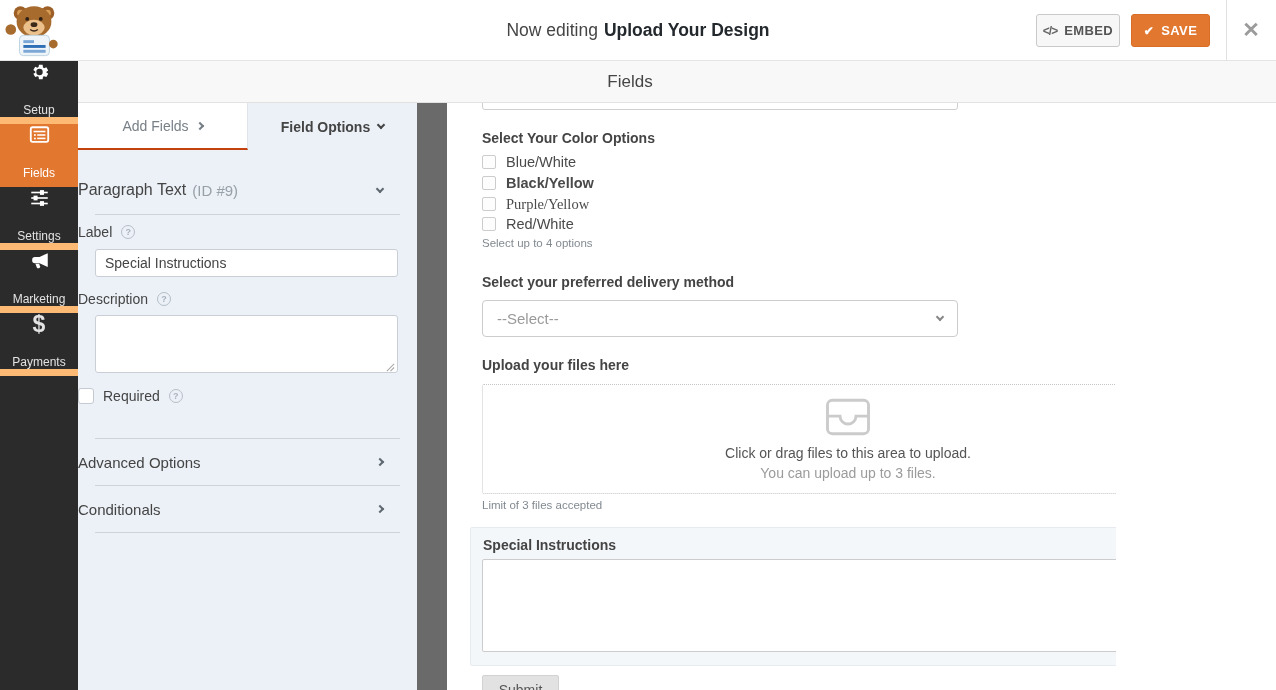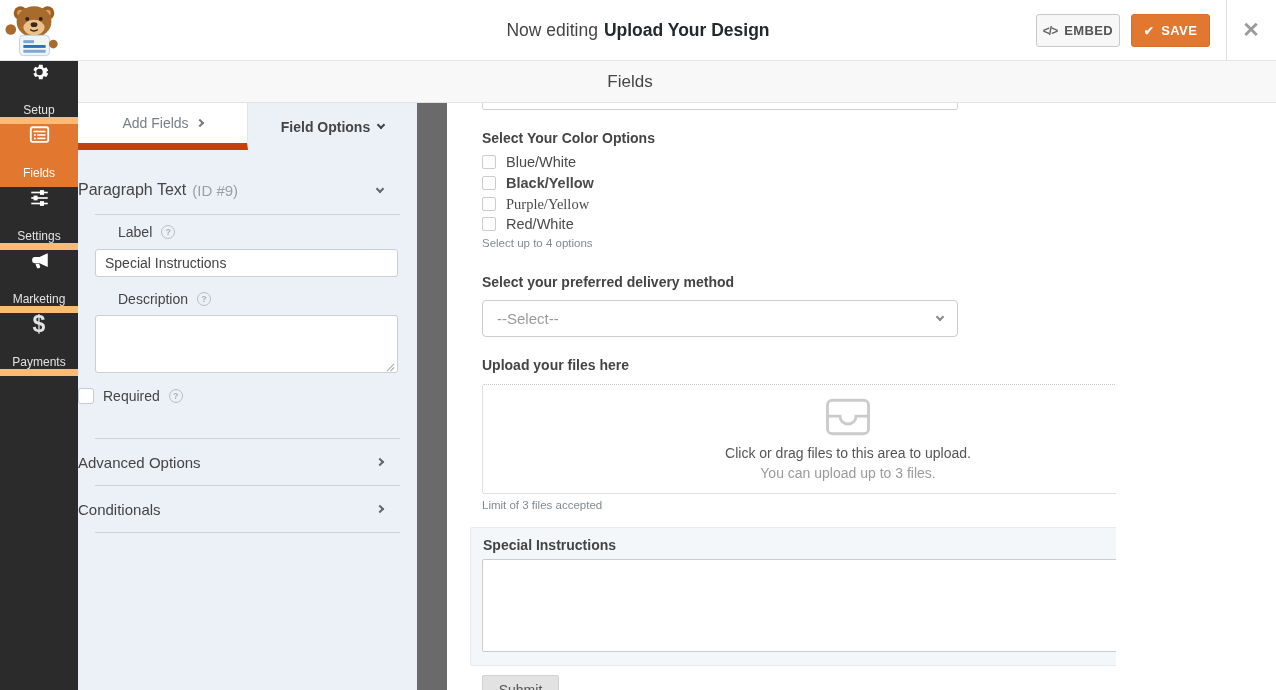--- a/index.html
+++ b/index.html
@@ -42,37 +42,37 @@
                 background:#f8f8f8; border-bottom:1px solid #e2e2e2; z-index:10; }
   .fields-bar-title { position:absolute; left:552px; top:0; height:42px; transform:translateX(-50%);
                       display:flex; align-items:center; font-size:17px; color:#454545; }
 
   
   .options-panel { position:absolute; left:78px; top:103px; width:339px; height:587px;
                    background:#ecf1f7; z-index:10; }
   .tabs { position:absolute; left:0; top:0; width:339px; height:47px; display:flex; }
   .tab { flex:1; display:flex; align-items:center; justify-content:center; gap:8px;
          font-size:14px; cursor:pointer; }
-  .tab-addfields { background:#fff; color:#777f87; border-bottom:7px solid #c2410c;
+  .tab-addfields { background:#fff; color:#777f87; border-bottom:2px solid #c2410c;
                    border-right:1px solid #dfe4ea; }
   .tab-fieldoptions { color:#444; font-weight:bold; }
 
   .chev { display:inline-block; width:6px; height:6px; border-right:2px solid currentColor;
           border-bottom:2px solid currentColor; }
   .chev.right { transform:rotate(-45deg); }
   .chev.down  { transform:rotate(45deg); margin-top:-3px; }
 
   .panel-row { position:absolute; left:0; width:305px; color:#444; }
   .section-header { top:74px; height:26px; display:flex; align-items:center; font-size:16px; cursor:pointer; }
   .section-header .sec-id { color:#98a0a8; margin-left:6px; font-size:15px; }
   .section-header .chev { margin-left:auto; color:#5f6870; }
   .p-divider { position:absolute; left:17px; width:305px; border-top:1px solid #ccd3db; }
   .hr1 { top:111px; } .hr2 { top:335px; } .hr3 { top:382px; } .hr4 { top:429px; }
 
-  .field-label-row { display:flex; align-items:center; gap:9px; font-size:14px;margin-left:40px; }
+  .field-label-row { display:flex; align-items:center; gap:9px; font-size:14px; }
   .label-row { top:121px; } .desc-row { top:188px; }
   .help { width:14px; height:14px; border-radius:50%; border:1.5px solid #b5bec7; color:#a8b2bc;
           font-size:9px; font-weight:bold; display:inline-flex; align-items:center;
           justify-content:center; cursor:pointer; }
 
   .text-input { position:absolute; left:17px; top:146px; width:303px; height:28px;
                 border:1px solid #c9cfd5; border-radius:3px; background:#fff; font-size:14px;
                 color:#444; padding:0 9px; font-family:"Liberation Sans", sans-serif; }
   .desc-textarea { position:absolute; left:17px; top:212px; width:303px; height:58px;
                    border:1px solid #c9cfd5; border-radius:3px; background:#fff; resize:none;

